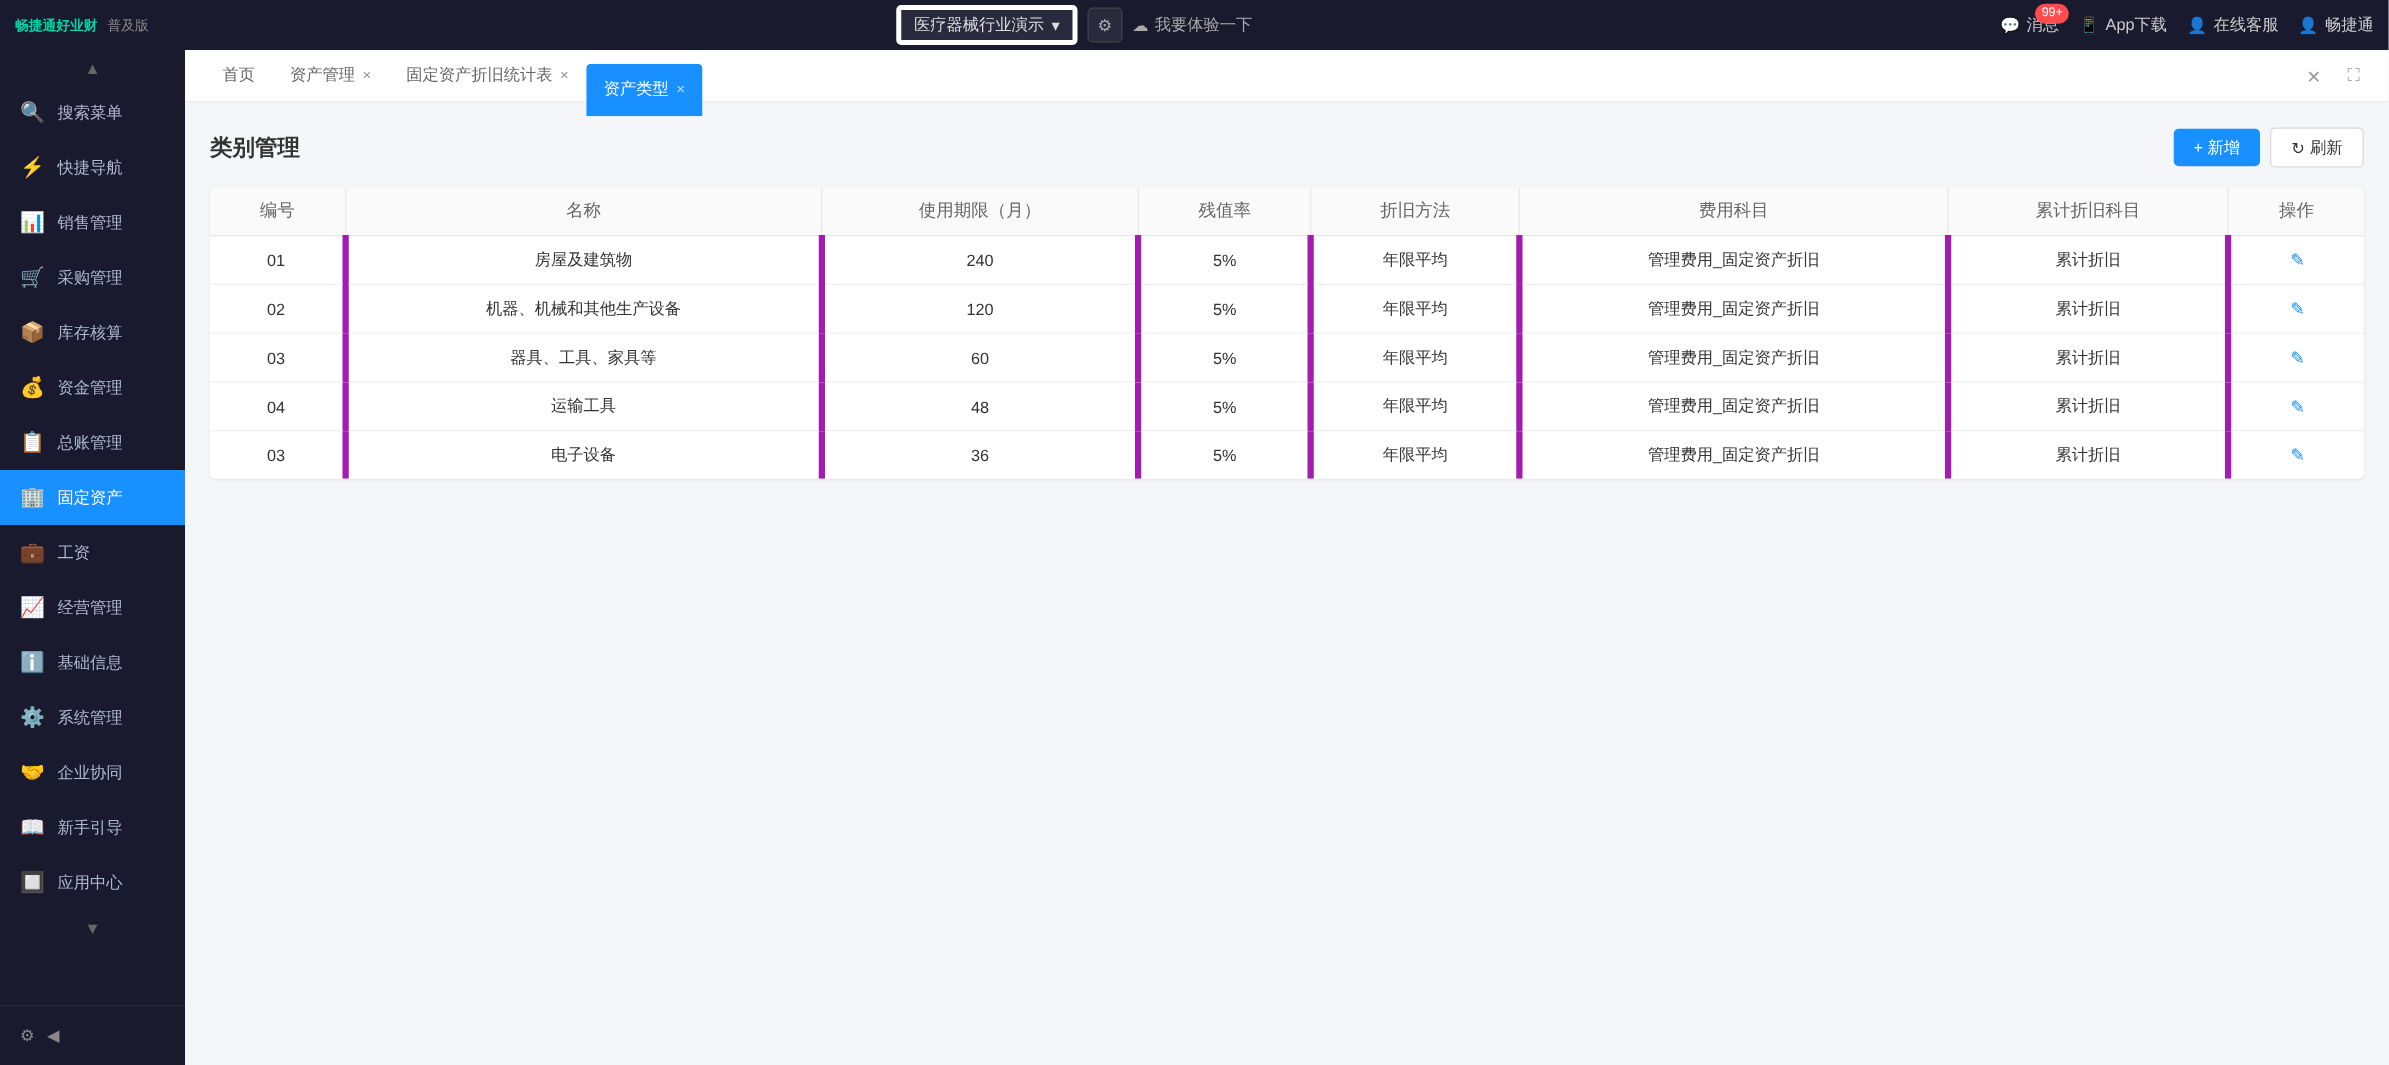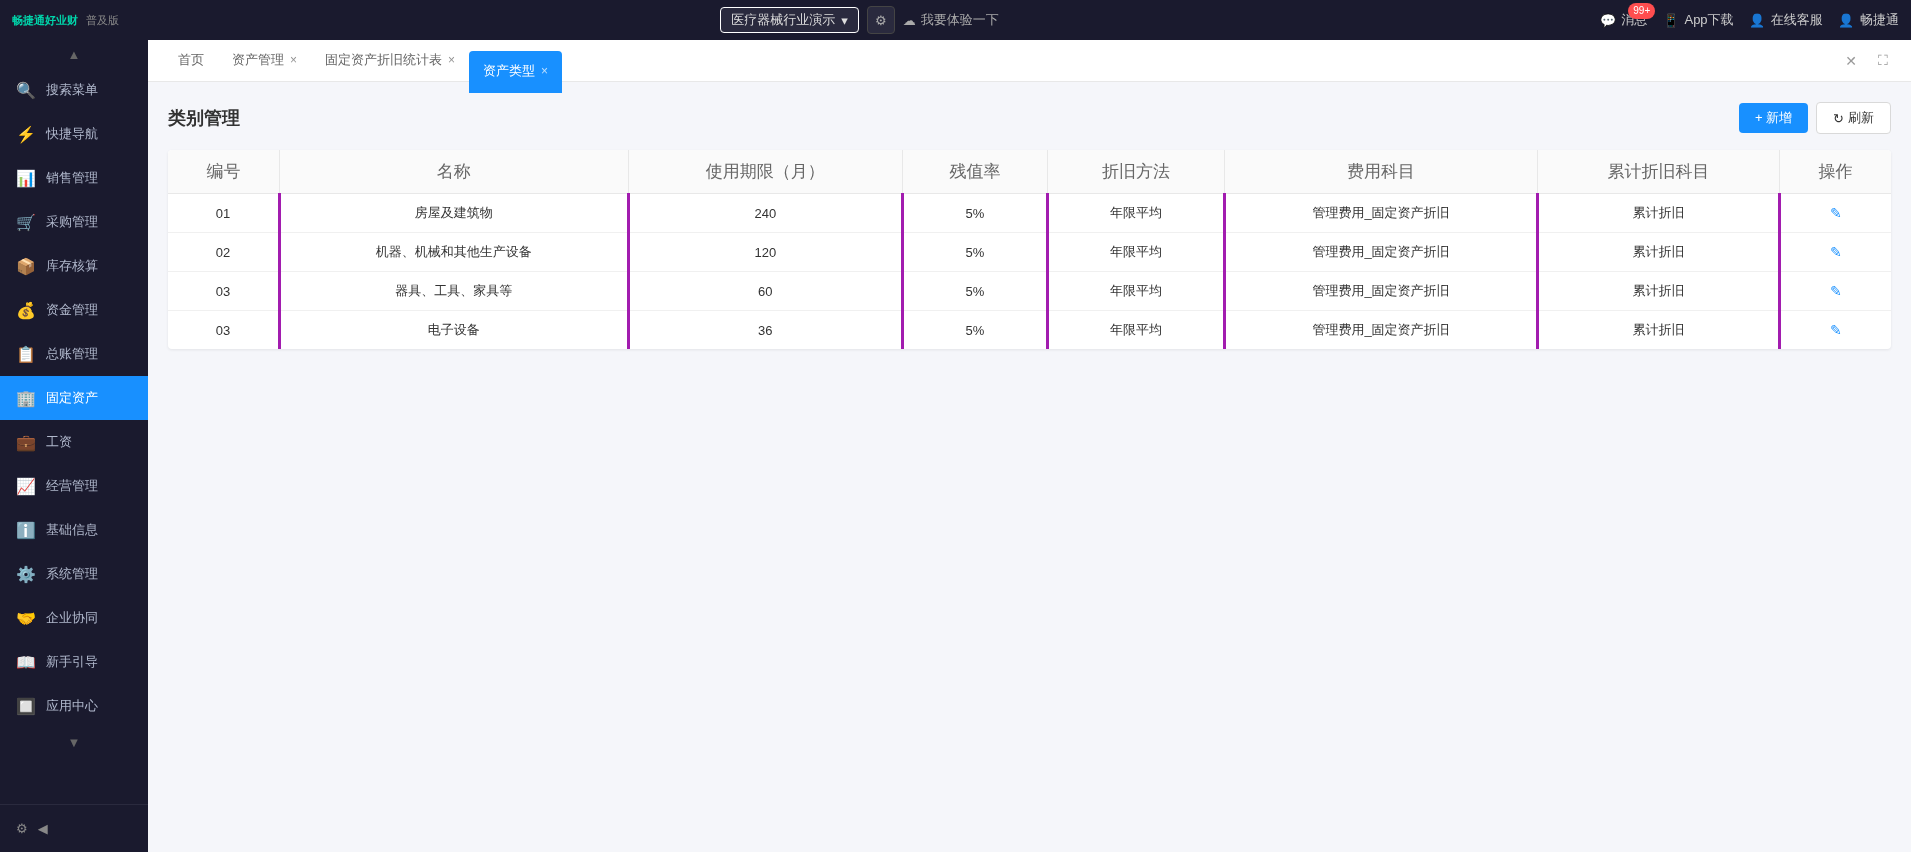--- a/index.html
+++ b/index.html
@@ -29,21 +29,21 @@
       color: #888;
       font-size: 11px;
     }
     .top-bar-center {
       display: flex;
       align-items: center;
       gap: 8px;
     }
     .company-selector {
       background: #2a2a3e;
-      border: 1px solid #ffffff;
+      border: 4px solid #ffffff;
       border-radius: 4px;
       padding: 3px 10px;
       color: #ddd;
       font-size: 13px;
       display: flex;
       align-items: center;
       gap: 6px;
       cursor: pointer;
     }
     .gear-btn {
@@ -274,26 +274,26 @@
       box-shadow: 0 1px 3px rgba(0,0,0,0.08);
     }
     .data-table th {
       background: #fafafa;
       border-bottom: 1px solid #e8e8e8;
       border-right: 1px solid #e8e8e8;
       padding: 10px 12px;
       text-align: center;
       color: #666;
       font-weight: 500;
-      font-size: 17px;
+      font-size: 14px;
     }
     .data-table th:last-child { border-right: none; }
     .data-table td {
       border-bottom: 1px solid #f0f0f0;
-      border-right: 3px solid #a21caf;
+      border-right: 5px solid #a21caf;
       padding: 10px 12px;
       text-align: center;
       color: #333;
       font-size: 13px;
     }
     .data-table td:last-child { border-right: none; }
     .data-table tr:last-child td { border-bottom: none; }
     .td-name { text-align: left; color: #1890ff; }
     .td-expense { color: #ff4d4f; }
     .td-accum { color: #1890ff; margin-left: 36px; }
@@ -496,20 +496,30 @@
       <td>03</td>
       <td class="td-name">器具、工具、家具等</td>
       <td>60</td>
       <td>5%</td>
       <td>年限平均</td>
       <td class="td-expense">管理费用_固定资产折旧</td>
       <td class="td-accum">累计折旧</td>
       <td><span class="td-edit">✎</span></td>
     </tr>
             <tr>
+      <td>04</td>
+      <td class="td-name">运输工具</td>
+      <td>48</td>
+      <td>5%</td>
+      <td>年限平均</td>
+      <td class="td-expense">管理费用_固定资产折旧</td>
+      <td class="td-accum">累计折旧</td>
+      <td><span class="td-edit">✎</span></td>
+    </tr>
+            <tr>
       <td>03</td>
       <td class="td-name">电子设备</td>
       <td>36</td>
       <td>5%</td>
       <td>年限平均</td>
       <td class="td-expense">管理费用_固定资产折旧</td>
       <td class="td-accum">累计折旧</td>
       <td><span class="td-edit">✎</span></td>
     </tr>
           </tbody>

